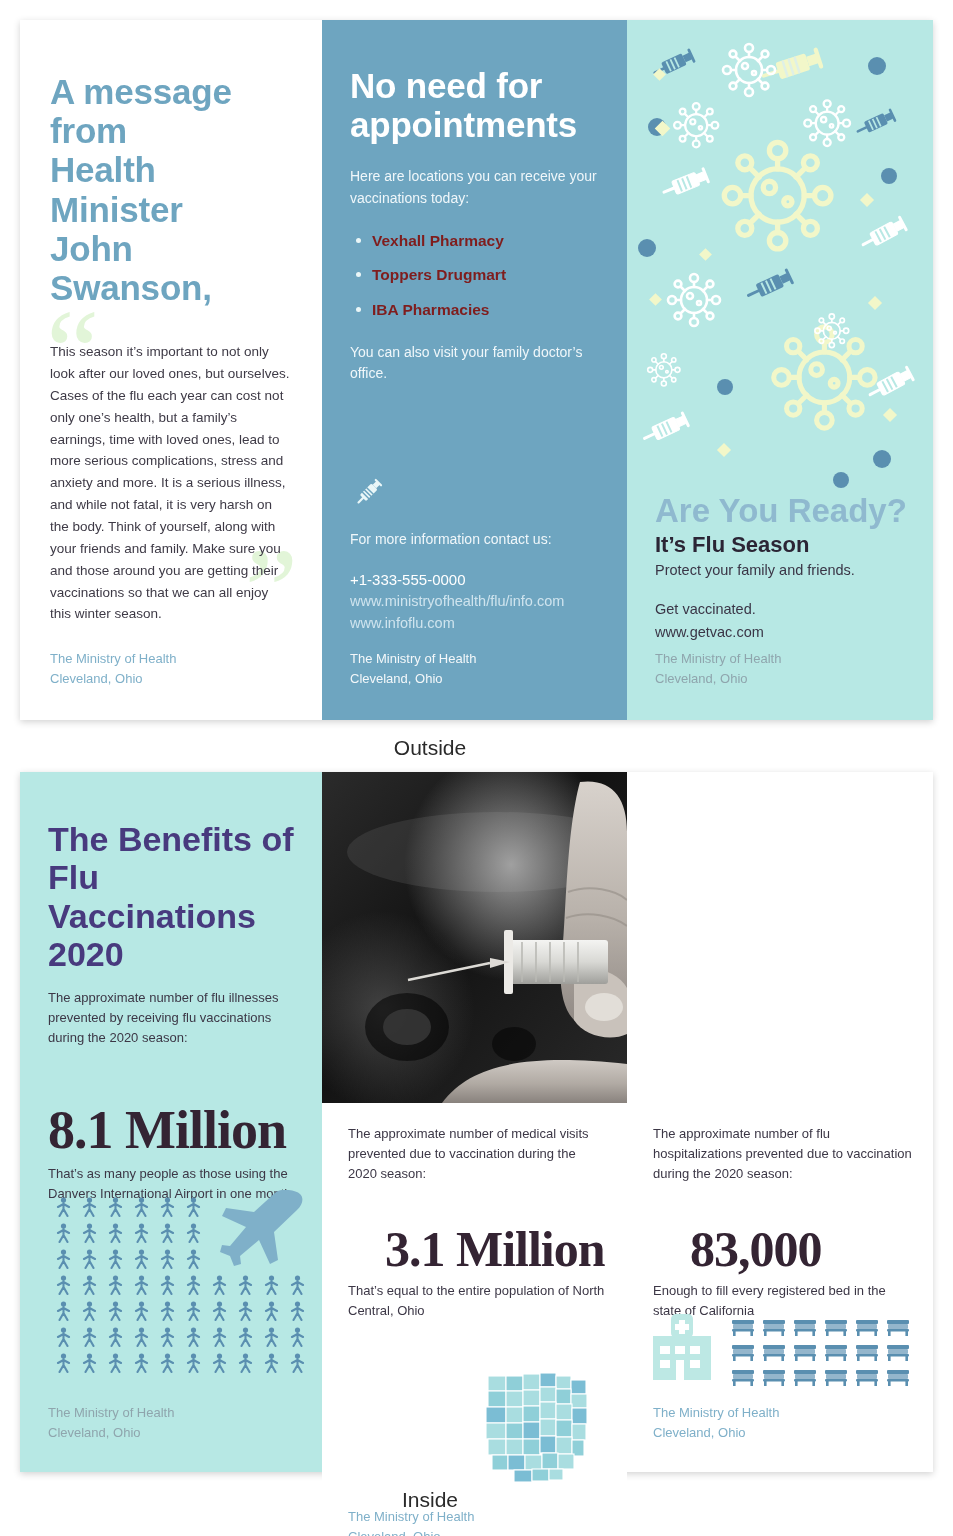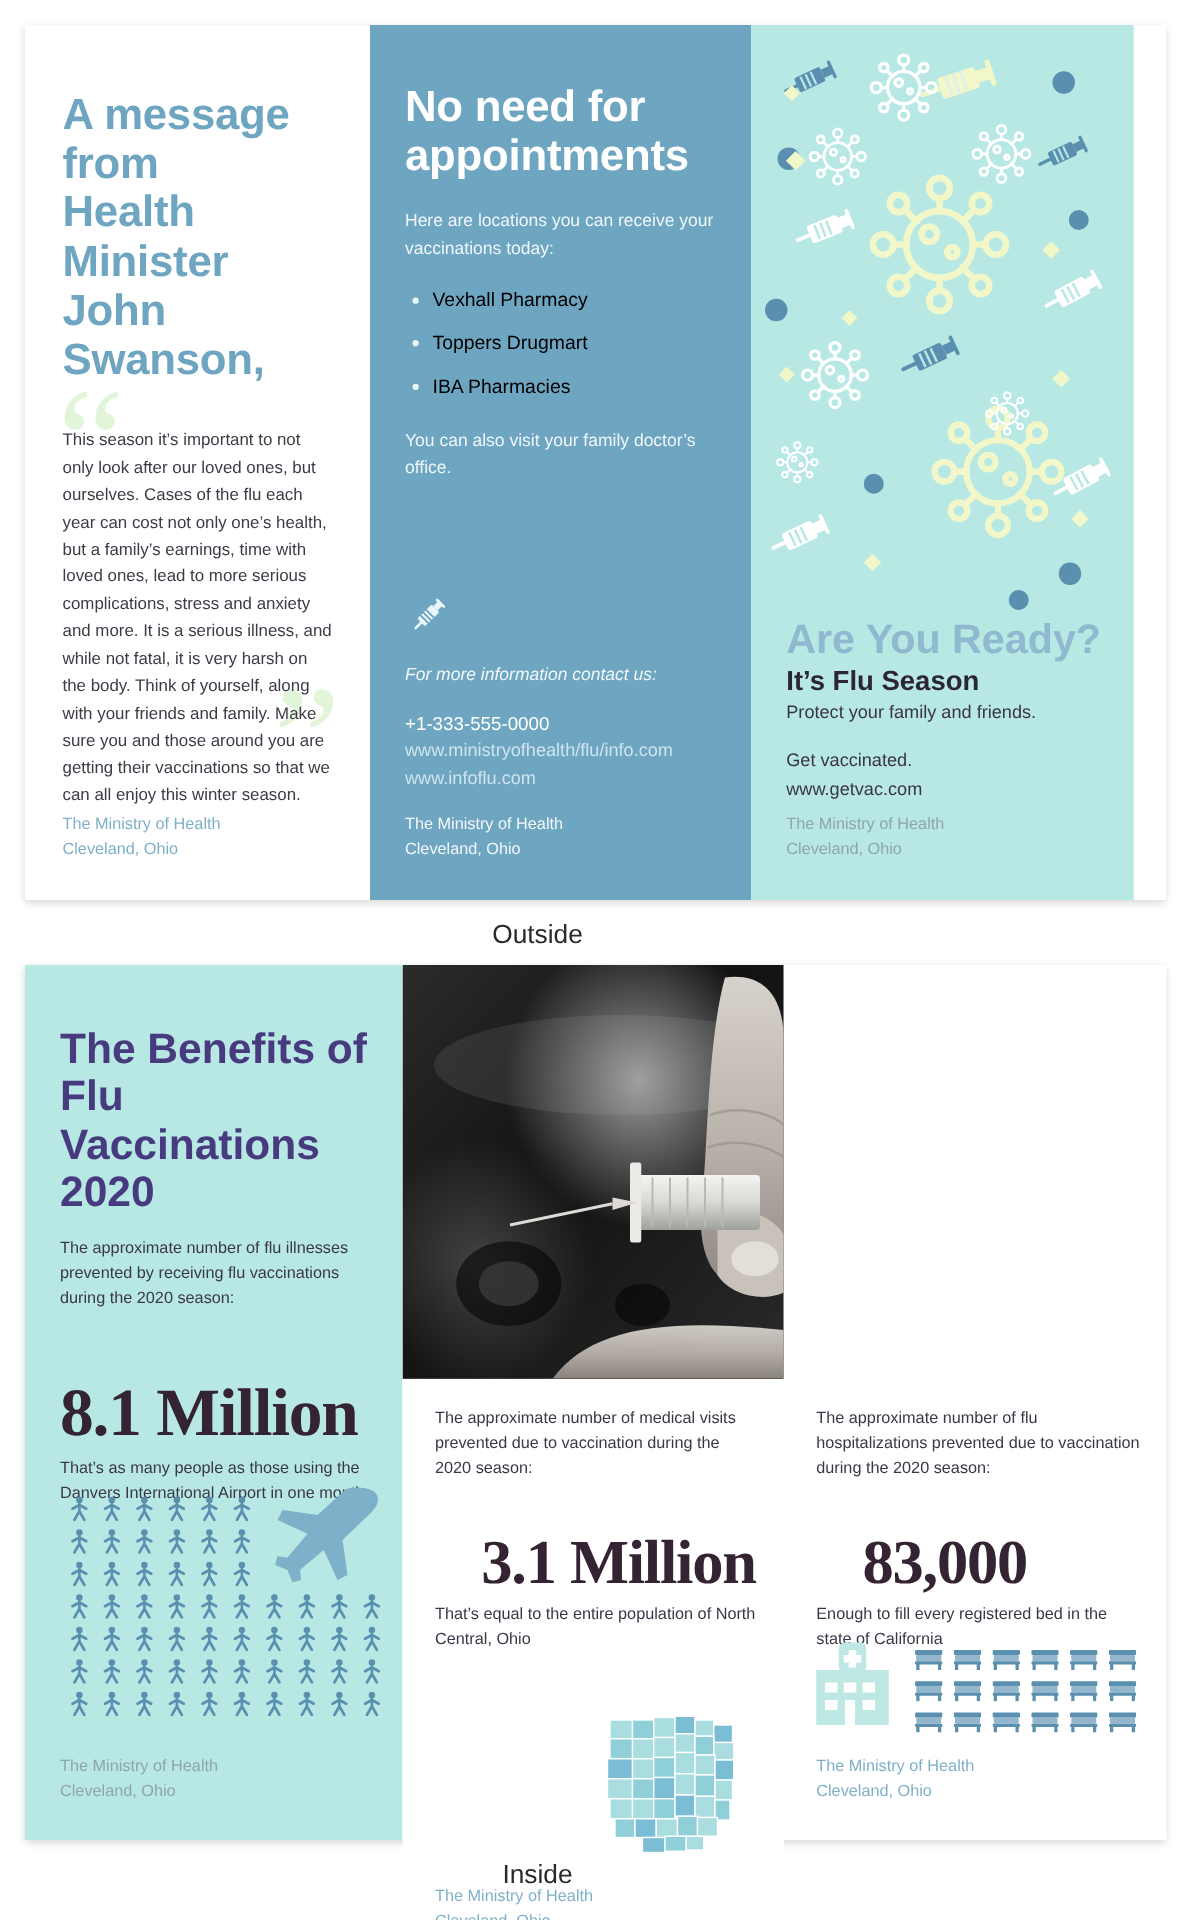--- a/index.html
+++ b/index.html
@@ -24,21 +24,21 @@
     position:absolute;
     width:860px;
     text-align:center;
     font-size:21px;
     color:#2a2a2a;
     font-family:"Liberation Sans", sans-serif;
   }
 
   
   #outside{left:20px;top:20px;width:913px;height:700px;}
-  .p-out1{width:276px;height:700px;background:#ffffff;}
+  .p-out1{width:302px;height:700px;background:#ffffff;}
   .p-out2{width:305px;height:700px;background:#6ea5c0;}
   .p-out3{width:306px;height:700px;background:#b7e8e4;}
 
   .h1-blue{
     font-family:"Liberation Sans Narrow","Liberation Sans",sans-serif;
     font-weight:700;
     font-size:35px;
     line-height:1.12;
     color:#6ea5c0;
     letter-spacing:-.2px;
@@ -75,21 +75,21 @@
     font-size:13px;line-height:1.5;
   }
   .cred-blue{color:#7fb0c9;}
   .cred-white{color:#ffffff;opacity:.92;}
   .cred-grey{color:#8fa5ad;}
 
   .lead{font-size:14px;line-height:1.55;color:#f0f7fa;}
   .bullets{margin:22px 0 0 0;padding:0 0 0 22px;list-style:none;}
   .bullets li{
     position:relative;
-    font-size:15.5px;font-weight:400;color:#000000;
+    font-size:15.5px;font-weight:700;color:#7f1d1d;
     margin-bottom:16px;line-height:1.2;
   }
   .bullets li:before{
     content:"";position:absolute;left:-16px;top:6px;
     width:5px;height:5px;border-radius:50%;background:#eaf6f7;
   }
 
   .contact-line{font-size:14px;line-height:1.5;color:#f0f7fa;}
   .contact-num{font-size:15px;color:#ffffff;line-height:1.55;}
   .contact-url{font-size:14.5px;color:#cfe4ee;line-height:1.5;}
@@ -190,21 +190,21 @@
             <g transform="rotate(-45 32 32)" stroke="#eaf7f8" stroke-width="3.4" fill="none" stroke-linecap="round" stroke-linejoin="round">
               <rect x="16" y="25" width="26" height="14" rx="2" fill="#eaf7f8" stroke="none"></rect>
               <path d="M42 28 h7 a2 2 0 0 1 2 2 v4 a2 2 0 0 1 -2 2 h-7" fill="#eaf7f8" stroke="none"></path>
               <path d="M51 26 v12" stroke="#eaf7f8"></path>
               <path d="M16 32 H6" stroke="#eaf7f8"></path>
               <path d="M22 25 v14 M27 25 v14 M32 25 v14" stroke="#6ea5c0" stroke-width="2.4"></path>
             </g>
           </svg>
         </div>
 
-        <div class="contact-line" style="margin-top:18px;font-style:italic;">For more information contact us:</div>
+        <div class="contact-line" style="margin-top:18px;">For more information contact us:</div>
         <div class="contact-num" style="margin-top:18px;">+1-333-555-0000</div>
         <div class="contact-url">www.ministryofhealth/flu/info.com</div>
         <div class="contact-url">www.infoflu.com</div>
       </div>
       <div class="footer-cred cred-white" style="left:28px;">
         <div>The Ministry of Health</div>
         <div>Cleveland, Ohio</div>
       </div>
     </div>
 

